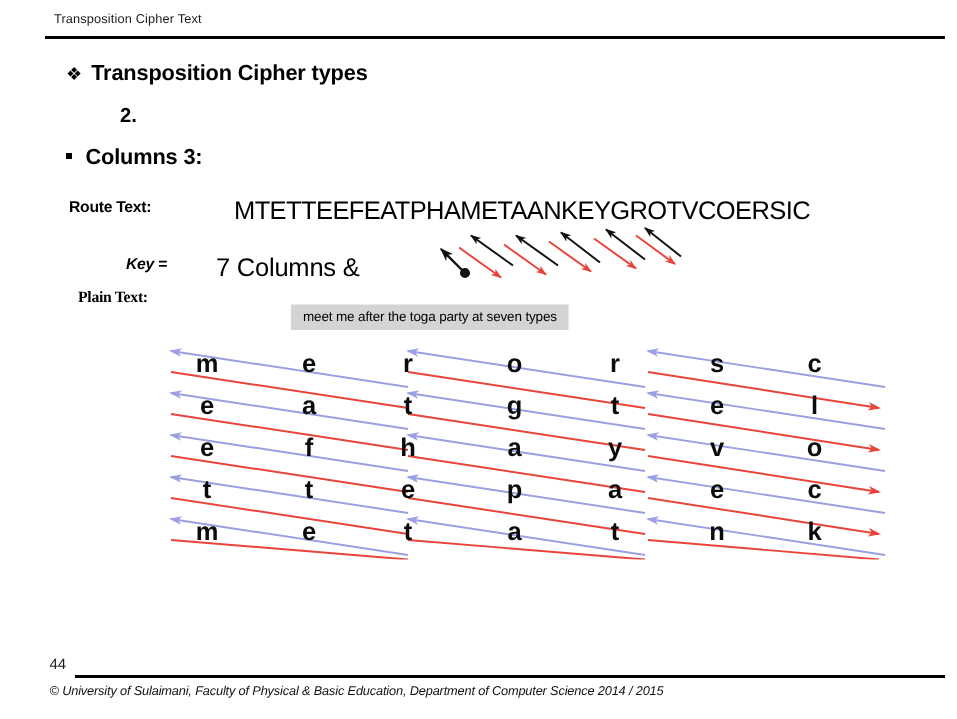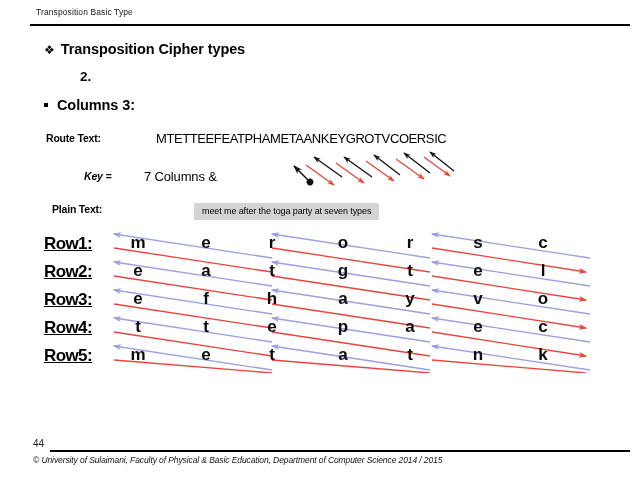--- a/index.html
+++ b/index.html
@@ -75,30 +75,30 @@
   
   .field-label {
     position: absolute;
     font-size: 10.5px;
     font-weight: bold;
     white-space: nowrap;
     letter-spacing: -0.2px;
   }
   .field-value {
     position: absolute;
-    font-size: 13px;
+    font-size: 17px;
     white-space: nowrap;
     letter-spacing: -0.15px;
     text-align: center;
   }
   #label-cipher-text { left: 46px;  top: 132px; }
   #value-cipher-text { left: 156px; top: 131px; letter-spacing: -0.4px; }
   #label-key         { left: 84px;  top: 170px; font-style: italic; }
   #value-key         { left: 144px; top: 169px; }
-  #label-plain-text  { left: 52px;  top: 203px; }
+  #label-plain-text  { left: 52px;  top: 193px; font-family: Liberation Serif, serif; }
 
   #value-plain-text {
     position: absolute;
     left: 194px;
     top: 203px;
     background: #d4d4d4;
     padding: 3px 8px 4px 8px;
     font-size: 9px;
     white-space: nowrap;
     letter-spacing: -0.1px;
@@ -185,21 +185,21 @@
     font-size: 8.5px;
     color: #111111;
     letter-spacing: -0.1px;
     white-space: nowrap;
     font-style: italic;
   }
 </style>
 </head>
 <body>
 
-<div id="slide-header-title">Transposition Basic Type</div>
+<div id="slide-header-title">Transposition Cipher Text</div>
 <div id="slide-header-rule"></div>
 
 <div class="heading-row" id="heading-main">
   <span class="bullet-diamond">❖</span>
   <span class="heading-text">Transposition Cipher types</span>
 </div>
 
 <div class="heading-row" id="heading-sub-route">
   <span class="numbered-index">2.</span>
 </div>
@@ -289,27 +289,20 @@
       <line x1="432" y1="76" x2="586" y2="100" stroke="#e8443a" stroke-width="1.3" marker-end="url(#g-red-head)"></line>
       <line x1="114" y1="104" x2="272" y2="128" stroke="#e8443a" stroke-width="1.3"></line>
       <line x1="272" y1="104" x2="430" y2="128" stroke="#e8443a" stroke-width="1.3"></line>
       <line x1="432" y1="104" x2="586" y2="128" stroke="#e8443a" stroke-width="1.3" marker-end="url(#g-red-head)"></line>
       <line x1="114" y1="132" x2="272" y2="145" stroke="#e8443a" stroke-width="1.3"></line>
       <line x1="272" y1="132" x2="430" y2="145" stroke="#e8443a" stroke-width="1.3"></line>
       <line x1="432" y1="132" x2="586" y2="145" stroke="#e8443a" stroke-width="1.3"></line>
     </g>
   </svg>
 
-  <div id="grid-row-labels">
-    <div class="row-label" style="top:6px">Row1:</div>
-    <div class="row-label" style="top:34px">Row2:</div>
-    <div class="row-label" style="top:62px">Row3:</div>
-    <div class="row-label" style="top:90px">Row4:</div>
-    <div class="row-label" style="top:118px">Row5:</div>
-  </div>
 
   <div id="grid-letters">
       <div class="grid-letter" style="left: 138px; top: 6px;">m</div>
       <div class="grid-letter" style="left: 206px; top: 6px;">e</div>
       <div class="grid-letter" style="left: 272px; top: 6px;">r</div>
       <div class="grid-letter" style="left: 343px; top: 6px;">o</div>
       <div class="grid-letter" style="left: 410px; top: 6px;">r</div>
       <div class="grid-letter" style="left: 478px; top: 6px;">s</div>
       <div class="grid-letter" style="left: 543px; top: 6px;">c</div>
       <div class="grid-letter" style="left: 138px; top: 34px;">e</div>

